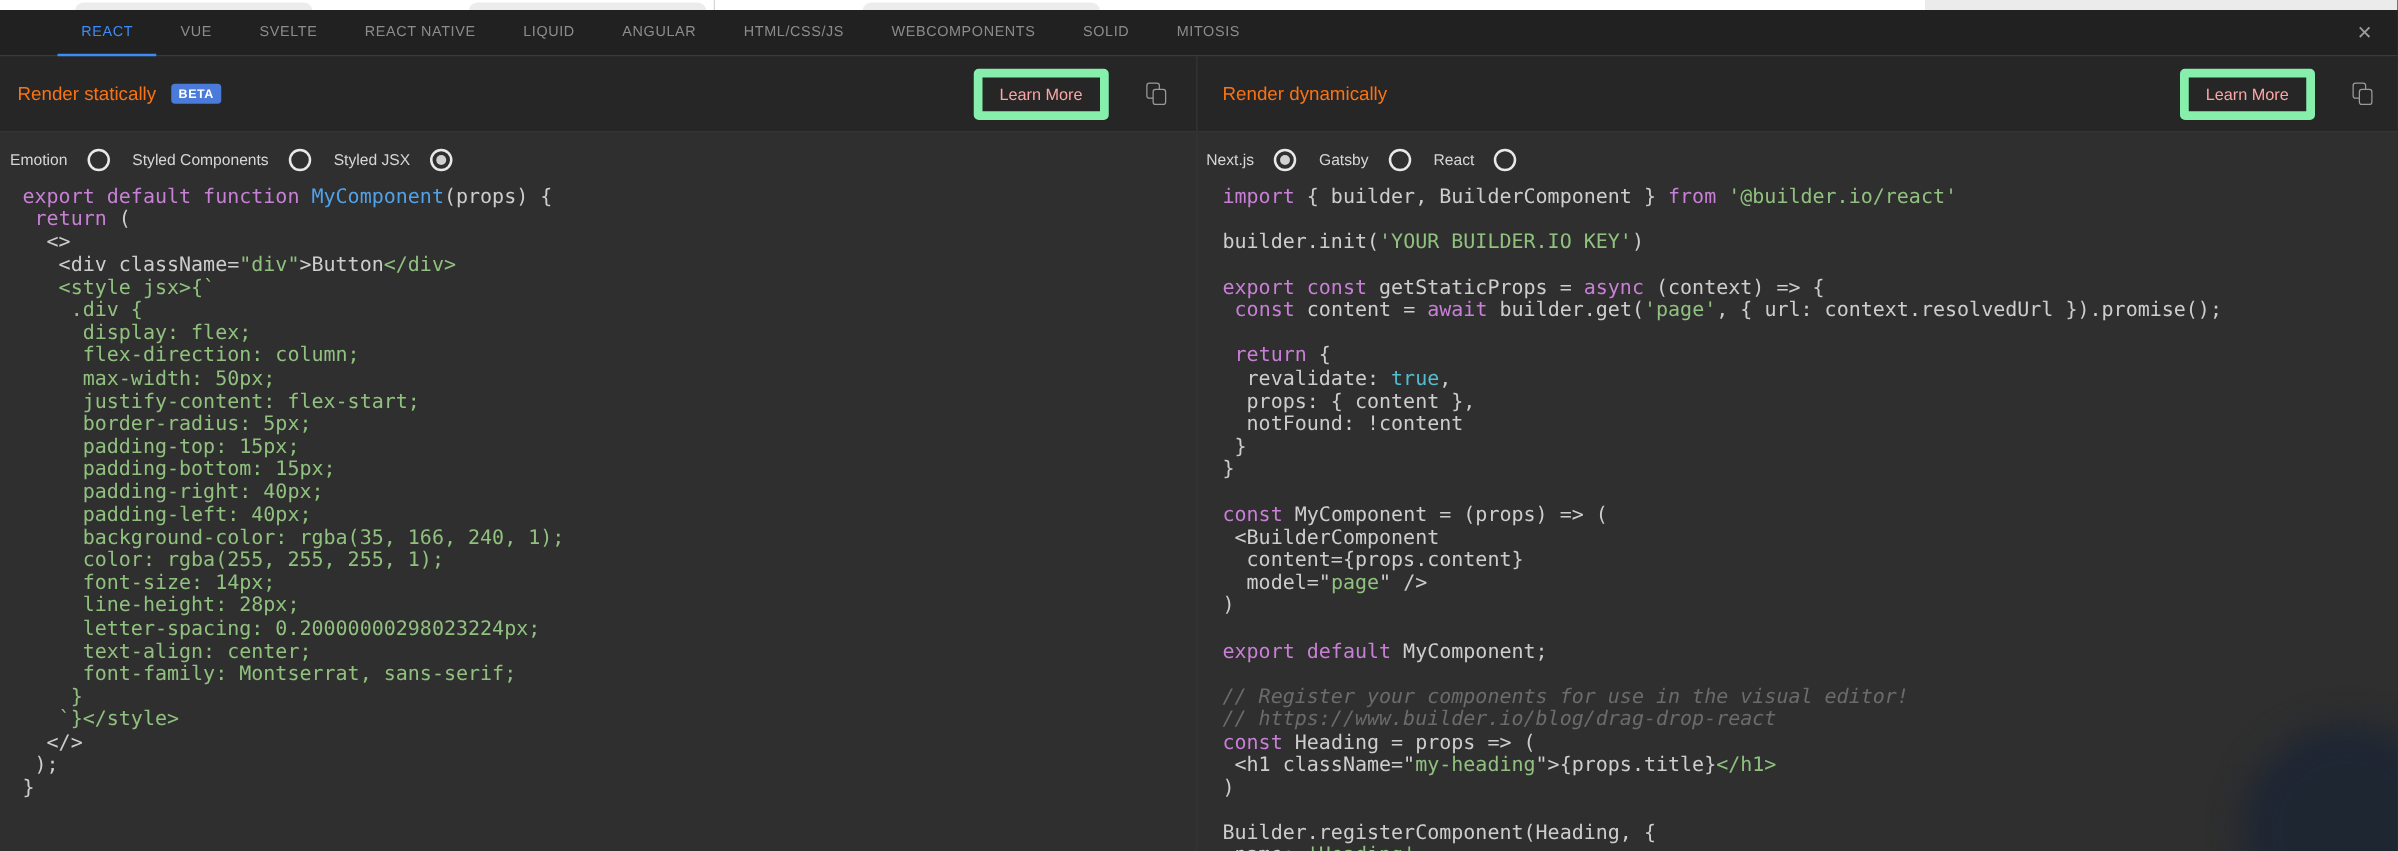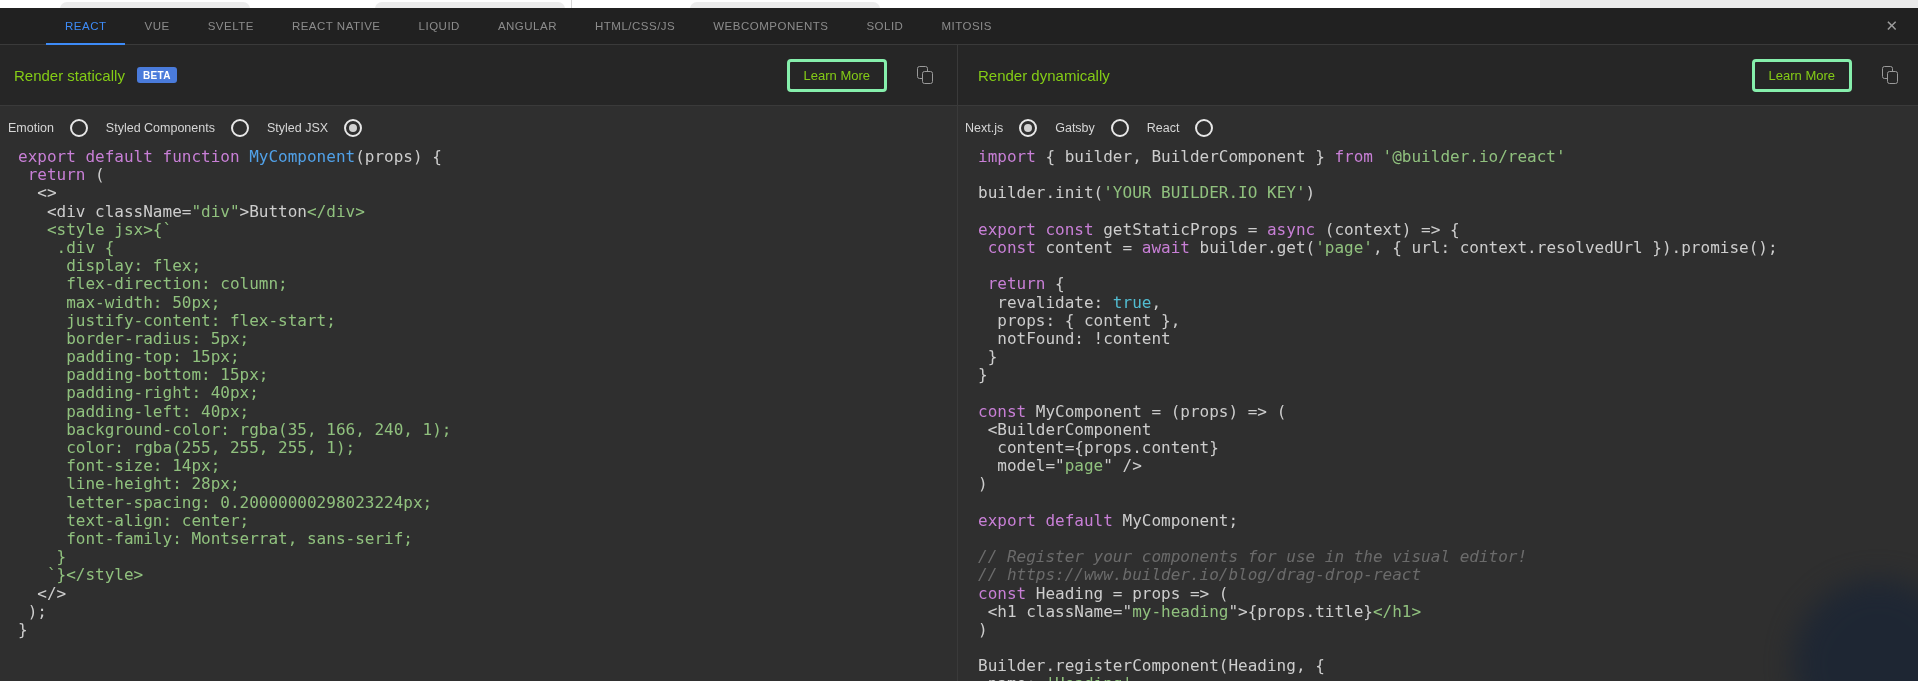--- a/index.html
+++ b/index.html
@@ -25,24 +25,24 @@
 
   
   .content { display:grid; grid-template-columns:958px 1fr; height:636px; }
   .col { display:flex; flex-direction:column; min-width:0; }
   .col.left { border-right:1px solid #3a3a3a; }
 
   .panel-header { height:61px; background:#262626; border-bottom:1px solid #3a3a3a;
                   display:flex; align-items:center; }
   .col.left  .panel-header { padding:0 24px 0 14px; }
   .col.right .panel-header { padding:0 20px; }
-  .panel-title { font-size:15px; color:#84cc16; }
+  .panel-title { font-size:15px; color:#f97316; }
   .beta-badge { margin-left:12px; background:#4a7bdb; color:#ffffff; font-size:10px; font-weight:bold;
                 letter-spacing:.4px; padding:3px 6px 2px; border-radius:3px; }
-  .learn-more { margin-left:auto; color:#84cc16; border:3px solid #86efac; background:transparent;
+  .learn-more { margin-left:auto; color:#fca5a5; border:7px solid #86efac; background:transparent;
                 font-size:13px; padding:6px 14px; border-radius:4px; cursor:pointer;
                 font-family:"Liberation Sans", sans-serif; }
   .copy-icon { position:relative; width:16px; height:18px; margin-left:30px; cursor:pointer; flex:none; }
   .copy-icon .back  { position:absolute; left:0; top:0; width:11px; height:13px;
                       border:1.5px solid #9a9a9a; border-radius:2.5px; }
   .copy-icon .front { position:absolute; right:0; bottom:0; width:11px; height:13px;
                       border:1.5px solid #9a9a9a; border-radius:2.5px; background:#262626; }
 
   .panel-body { position:relative; flex:1; background:#2f2f2f; padding-top:12px; overflow:hidden; }
   .options { display:flex; align-items:center; height:20px;text-align:center; }

